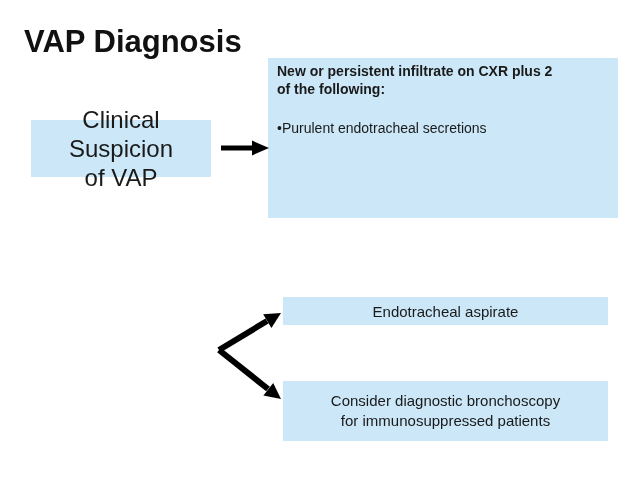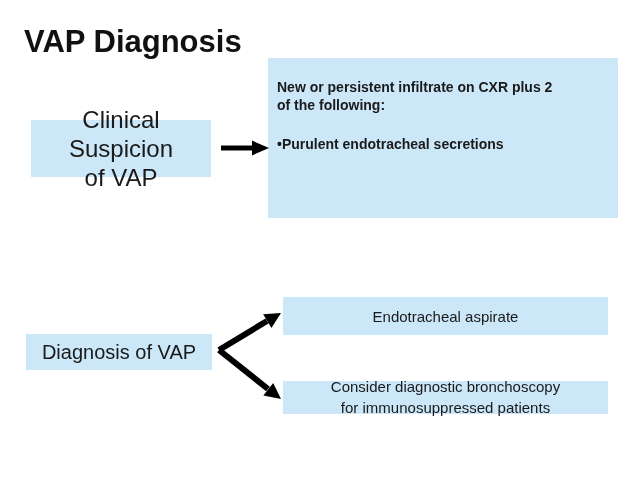--- a/index.html
+++ b/index.html
@@ -36,39 +36,39 @@
   .box-clinical {
     left: 31px; top: 120px; width: 180px; height: 57px;
     font-size: 24px; line-height: 1.22;
   }
   .box-criteria {
     left: 268px; top: 58px; width: 350px; height: 160px;
     display: block;
     text-align: left;
     font-size: 14px;
     line-height: 17.5px;
-    padding: 21px 9px;
+    padding: 5px 9px;
     white-space: normal;
   }
   .criteria-heading {
     font-weight: bold;
     white-space: pre-line;
   }
   .criteria-gap { height: 22px; }
-  .bullet-row { white-space: pre-line; font-weight: bold; }
+  .bullet-row { white-space: pre-line; }
   .box-diagnosis {
     left: 26px; top: 334px; width: 186px; height: 36px;
     font-size: 20px;
   }
   .box-aspirate {
-    left: 283px; top: 297px; width: 325px; height: 38px;
+    left: 283px; top: 297px; width: 325px; height: 28px;
     font-size: 15px;
   }
   .box-bronch {
-    left: 283px; top: 381px; width: 325px; height: 33px;
+    left: 283px; top: 381px; width: 325px; height: 60px;
     font-size: 15px; line-height: 1.35;
   }
   svg.arrows {
     position: absolute;
     left: 0; top: 0;
     pointer-events: none;
   }
   .arrow-stroke { stroke: var(--arrow-color, #000000); fill: none; }
   .arrow-fill   { fill: var(--arrow-color, #000000); }
 </style>
@@ -82,21 +82,20 @@
   <div class="bluebox box-clinical">Clinical Suspicion
 of VAP</div>
 
   <div class="bluebox box-criteria">
     <div class="criteria-heading">New or persistent infiltrate on CXR plus 2
 of the following:</div>
     <div class="criteria-gap"></div>
     <div class="bullet-row"><span>•</span><span>Purulent endotracheal secretions</span></div>
   </div>
 
-  <div class="bluebox box-diagnosis">Diagnosis of VAP</div>
 
   <div class="bluebox box-aspirate">Endotracheal aspirate</div>
 
   <div class="bluebox box-bronch">Consider diagnostic bronchoscopy
 for immunosuppressed patients</div>
 
   <svg class="arrows" width="638" height="479" viewBox="0 0 638 479">
 
     <g>
       <line class="arrow-stroke" x1="221" y1="148" x2="253" y2="148" stroke-width="5"></line>

